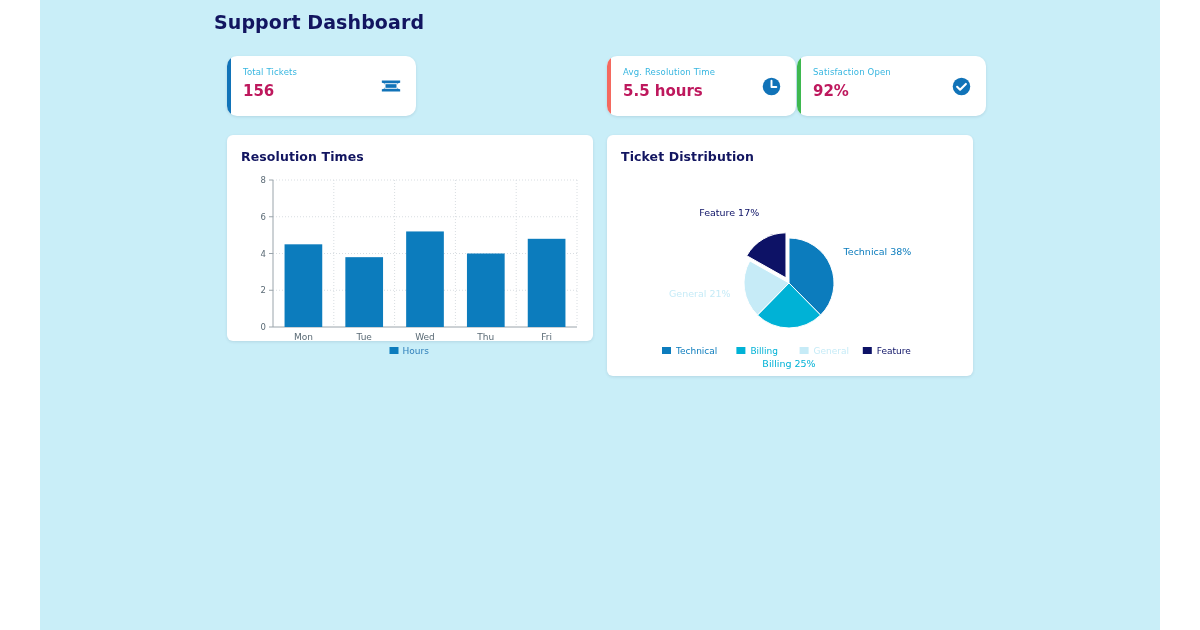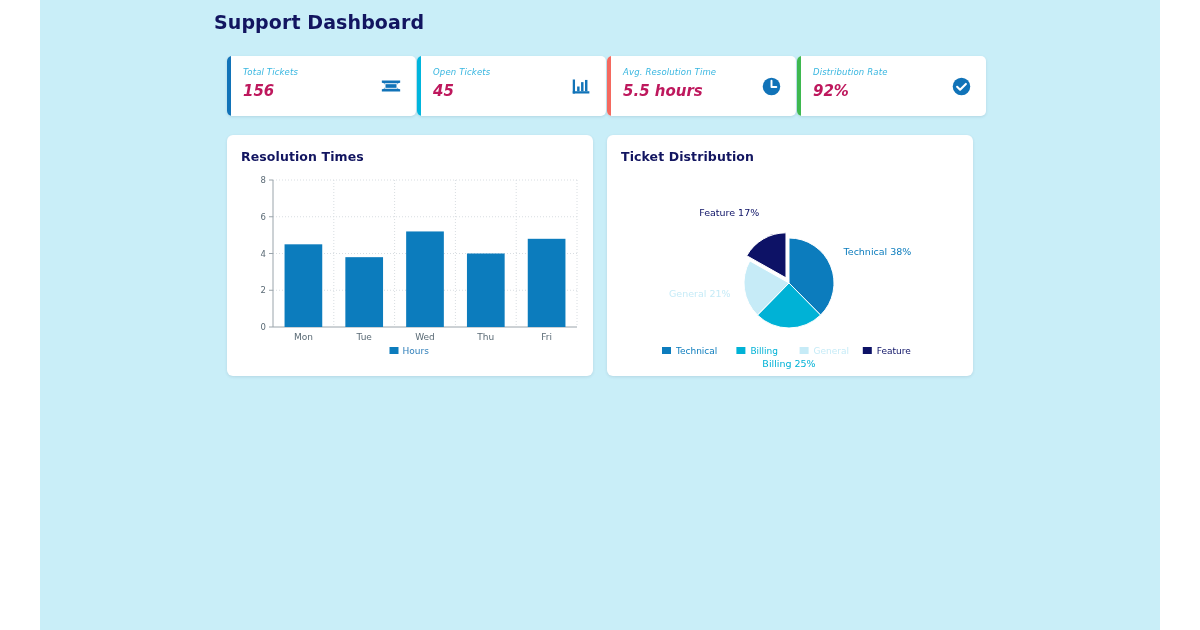--- a/index.html
+++ b/index.html
@@ -25,24 +25,23 @@
     letter-spacing: .1px;
   }
 
   
   .stat-card {
     position: absolute;
     top: 56px;
     width: 189px;
     height: 60px;
     background: #ffffff;
-    border-radius: 5px;
+    border-radius: 10px;
     box-shadow: 0 1px 3px rgba(30,60,90,.13);
     overflow: hidden;
-    font-style: italic;
   }
   .stat-card .accent {
     position: absolute;
     left: 0; top: 0; bottom: 0;
     width: 4px;
   }
   .stat-label {
     position: absolute;
     left: 16px; top: 11px;
     font-size: 8.5px;
@@ -67,21 +66,21 @@
   }
 
   
   .panel {
     position: absolute;
     top: 135px;
     background: #ffffff;
     border-radius: 6px;
     box-shadow: 0 1px 3px rgba(30,60,90,.12);
   }
-  #panel-bar  { left: 187px; width: 366px; height: 241px; }
+  #panel-bar  { left: 187px; width: 366px; height: 206px; }
   #panel-pie  { left: 567px; width: 366px; height: 241px; }
   .panel-title {
     position: absolute;
     left: 14px; top: 14px;
     font-size: 12.5px;
     font-weight: bold;
     color: #121560;
     letter-spacing: .1px;
   }
   .chart-area { position: absolute; left: 0; top: 30px; width: 100%; height: 211px; }
@@ -105,50 +104,36 @@
     <div class="stat-value">156</div>
     <div class="stat-icon">
       <svg width="22" height="22" viewBox="0 0 24 24">
         <path fill="#1173b8" d="M2 8.5V6h20v2.5a2 2 0 0 0 0 7V18H2v-2.5a2 2 0 0 0 0-7z"></path>
         <rect x="5" y="9" width="14" height="6" fill="#ffffff"></rect>
         <rect x="6" y="10" width="12" height="4" fill="#1173b8"></rect>
       </svg>
     </div>
   </div>
 
-  <div class="stat-card" style="left:377px">
-    <div class="accent" id="acc1" style="background: rgb(0, 181, 221);"></div>
-    <div class="stat-label">Open Tickets</div>
-    <div class="stat-value">45</div>
-    <div class="stat-icon">
-      <svg width="21" height="21" viewBox="0 0 24 24">
-        <rect x="2" y="4" width="2.6" height="16" fill="#1173b8"></rect>
-        <rect x="2" y="17.4" width="19" height="2.6" fill="#1173b8"></rect>
-        <rect x="7" y="12" width="2.8" height="5.4" fill="#1173b8"></rect>
-        <rect x="11.5" y="7" width="2.8" height="10.4" fill="#1173b8"></rect>
-        <rect x="16" y="4.5" width="2.8" height="12.9" fill="#1173b8"></rect>
-      </svg>
-    </div>
-  </div>
 
   <div class="stat-card" style="left:567px">
     <div class="accent" id="acc2" style="background: rgb(244, 105, 95);"></div>
     <div class="stat-label">Avg. Resolution Time</div>
     <div class="stat-value">5.5 hours</div>
     <div class="stat-icon">
       <svg width="21" height="21" viewBox="0 0 24 24">
         <circle cx="12" cy="12" r="10" fill="#1173b8"></circle>
         <path d="M12 5.5v7h5.5" stroke="#ffffff" stroke-width="2.2" fill="none" stroke-linecap="round" stroke-linejoin="round"></path>
       </svg>
     </div>
   </div>
 
   <div class="stat-card" style="left:757px">
     <div class="accent" id="acc3" style="background: rgb(62, 184, 79);"></div>
-    <div class="stat-label">Distribution Rate</div>
+    <div class="stat-label">Satisfaction Open</div>
     <div class="stat-value">92%</div>
     <div class="stat-icon">
       <svg width="21" height="21" viewBox="0 0 24 24">
         <circle cx="12" cy="12" r="10" fill="#1173b8"></circle>
         <path d="M7 12.3l3.4 3.4L17 9.1" stroke="#ffffff" stroke-width="2.4" fill="none" stroke-linecap="round" stroke-linejoin="round"></path>
       </svg>
     </div>
   </div>
 
   <div class="panel" id="panel-bar">

